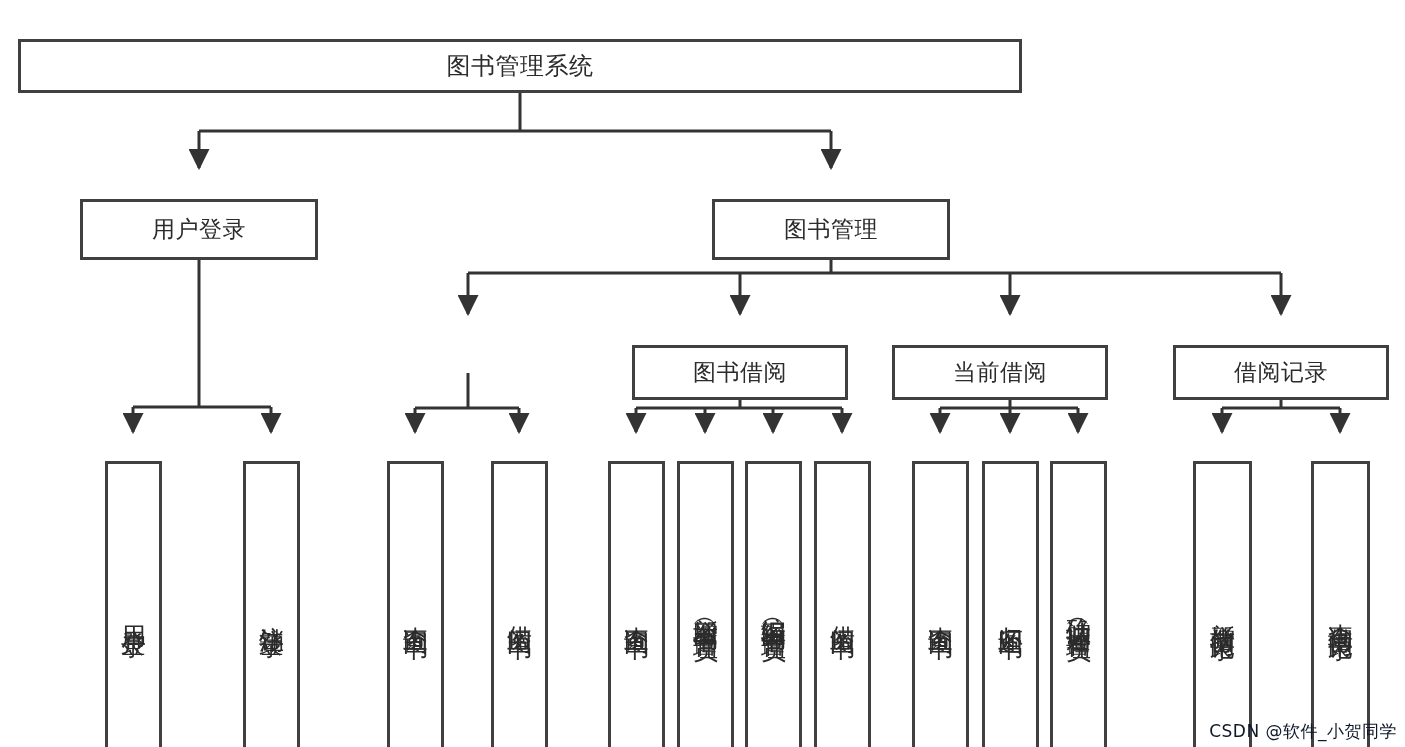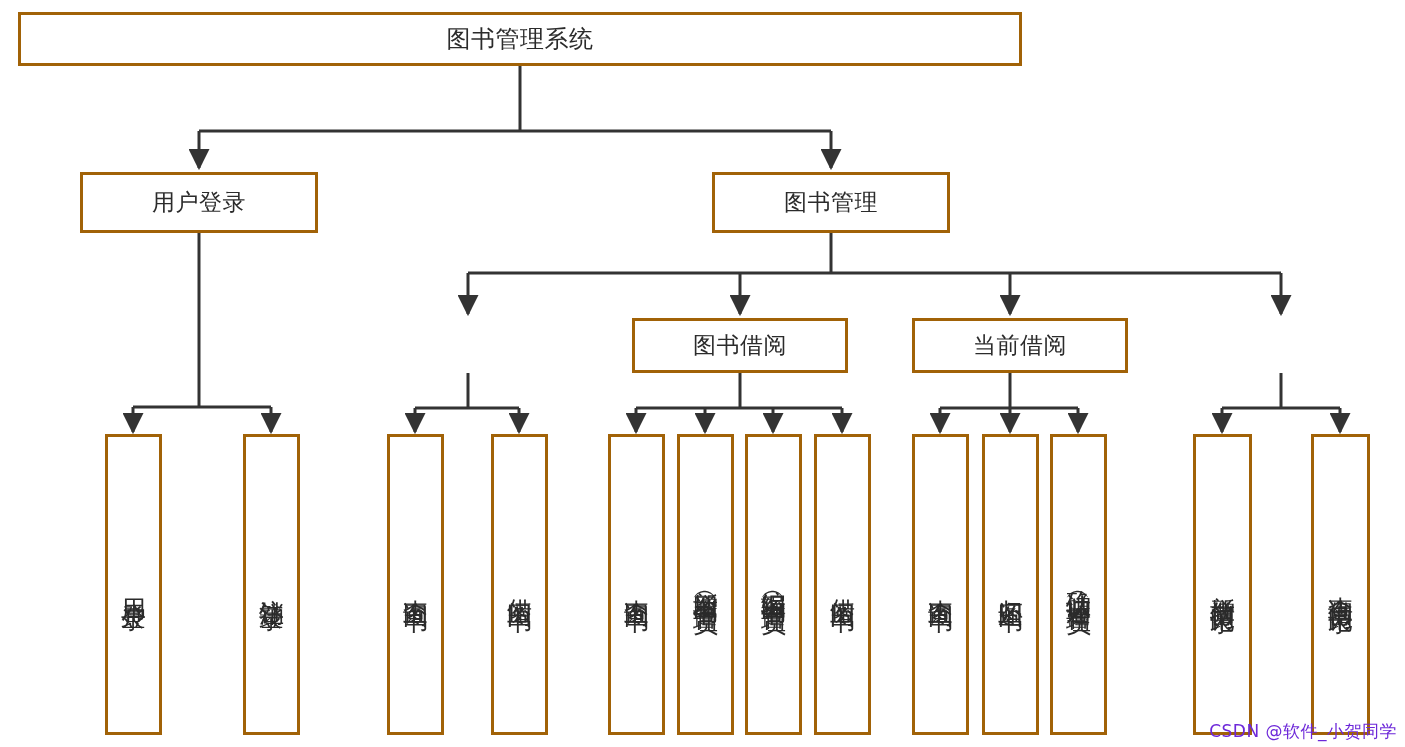--- a/index.html
+++ b/index.html
@@ -21,26 +21,27 @@
     position: absolute;
     left: 0;
     top: 0;
     width: 1405px;
     height: 747px;
   }
   .node {
     position: absolute;
     box-sizing: border-box;
     background: #ffffff;
-    border: 3px solid #a16207;
+    border: 3px solid #404040;
     display: flex;
     align-items: center;
     justify-content: center;
     color: #2b2b2b;
     z-index: 2;
+    margin-top: 27px;
   }
   .node .lbl {
     display: block;
     text-align: center;
     line-height: 1.18;
     letter-spacing: 0.5px;
   }
   
   .node.h .lbl {
     font-size: 23px;
@@ -61,21 +62,21 @@
     font-size: 25px;
     line-height: 1.0;
     letter-spacing: 3px;
     white-space: nowrap;
   }
   .watermark {
     position: absolute;
     right: 8px;
     bottom: 4px;
     font-size: 17px;
-    color: #6d28d9;
+    color: #0f172a;
     white-space: nowrap;
     z-index: 5;
     letter-spacing: 0.5px;
   }
 </style>
 </head>
 <body>
 
 <div id="canvas">
 
@@ -136,22 +137,25 @@
   <div class="node h" style="left:80px; top:172px; width:238px; height:61px;">
     <span class="lbl">用户登录</span>
   </div>
   <div class="node h" style="left:712px; top:172px; width:238px; height:61px;font-family:Liberation Serif, serif;">
     <span class="lbl">图书管理</span>
   </div>
 
   <div class="node h" style="left:632px; top:318px; width:216px; height:55px;">
     <span class="lbl">图书借阅</span>
   </div>
-  <div class="node h" style="left:912px; top:318px; width:216px; height:55px;">
+  <div class="node h" style="left:892px; top:318px; width:216px; height:55px;">
     <span class="lbl">当前借阅</span>
+  </div>
+  <div class="node h" style="left:1173px; top:318px; width:216px; height:55px;">
+    <span class="lbl">借阅记录</span>
   </div>
 
   <div class="node v" style="left:105px; top:434px; width:57px; height:301px;">
     <span class="lbl">用户登录</span>
   </div>
   <div class="node v" style="left:243px; top:434px; width:57px; height:301px;">
     <span class="lbl">注销登录</span>
   </div>
 
   <div class="node v" style="left:387px; top:434px; width:57px; height:301px;">

